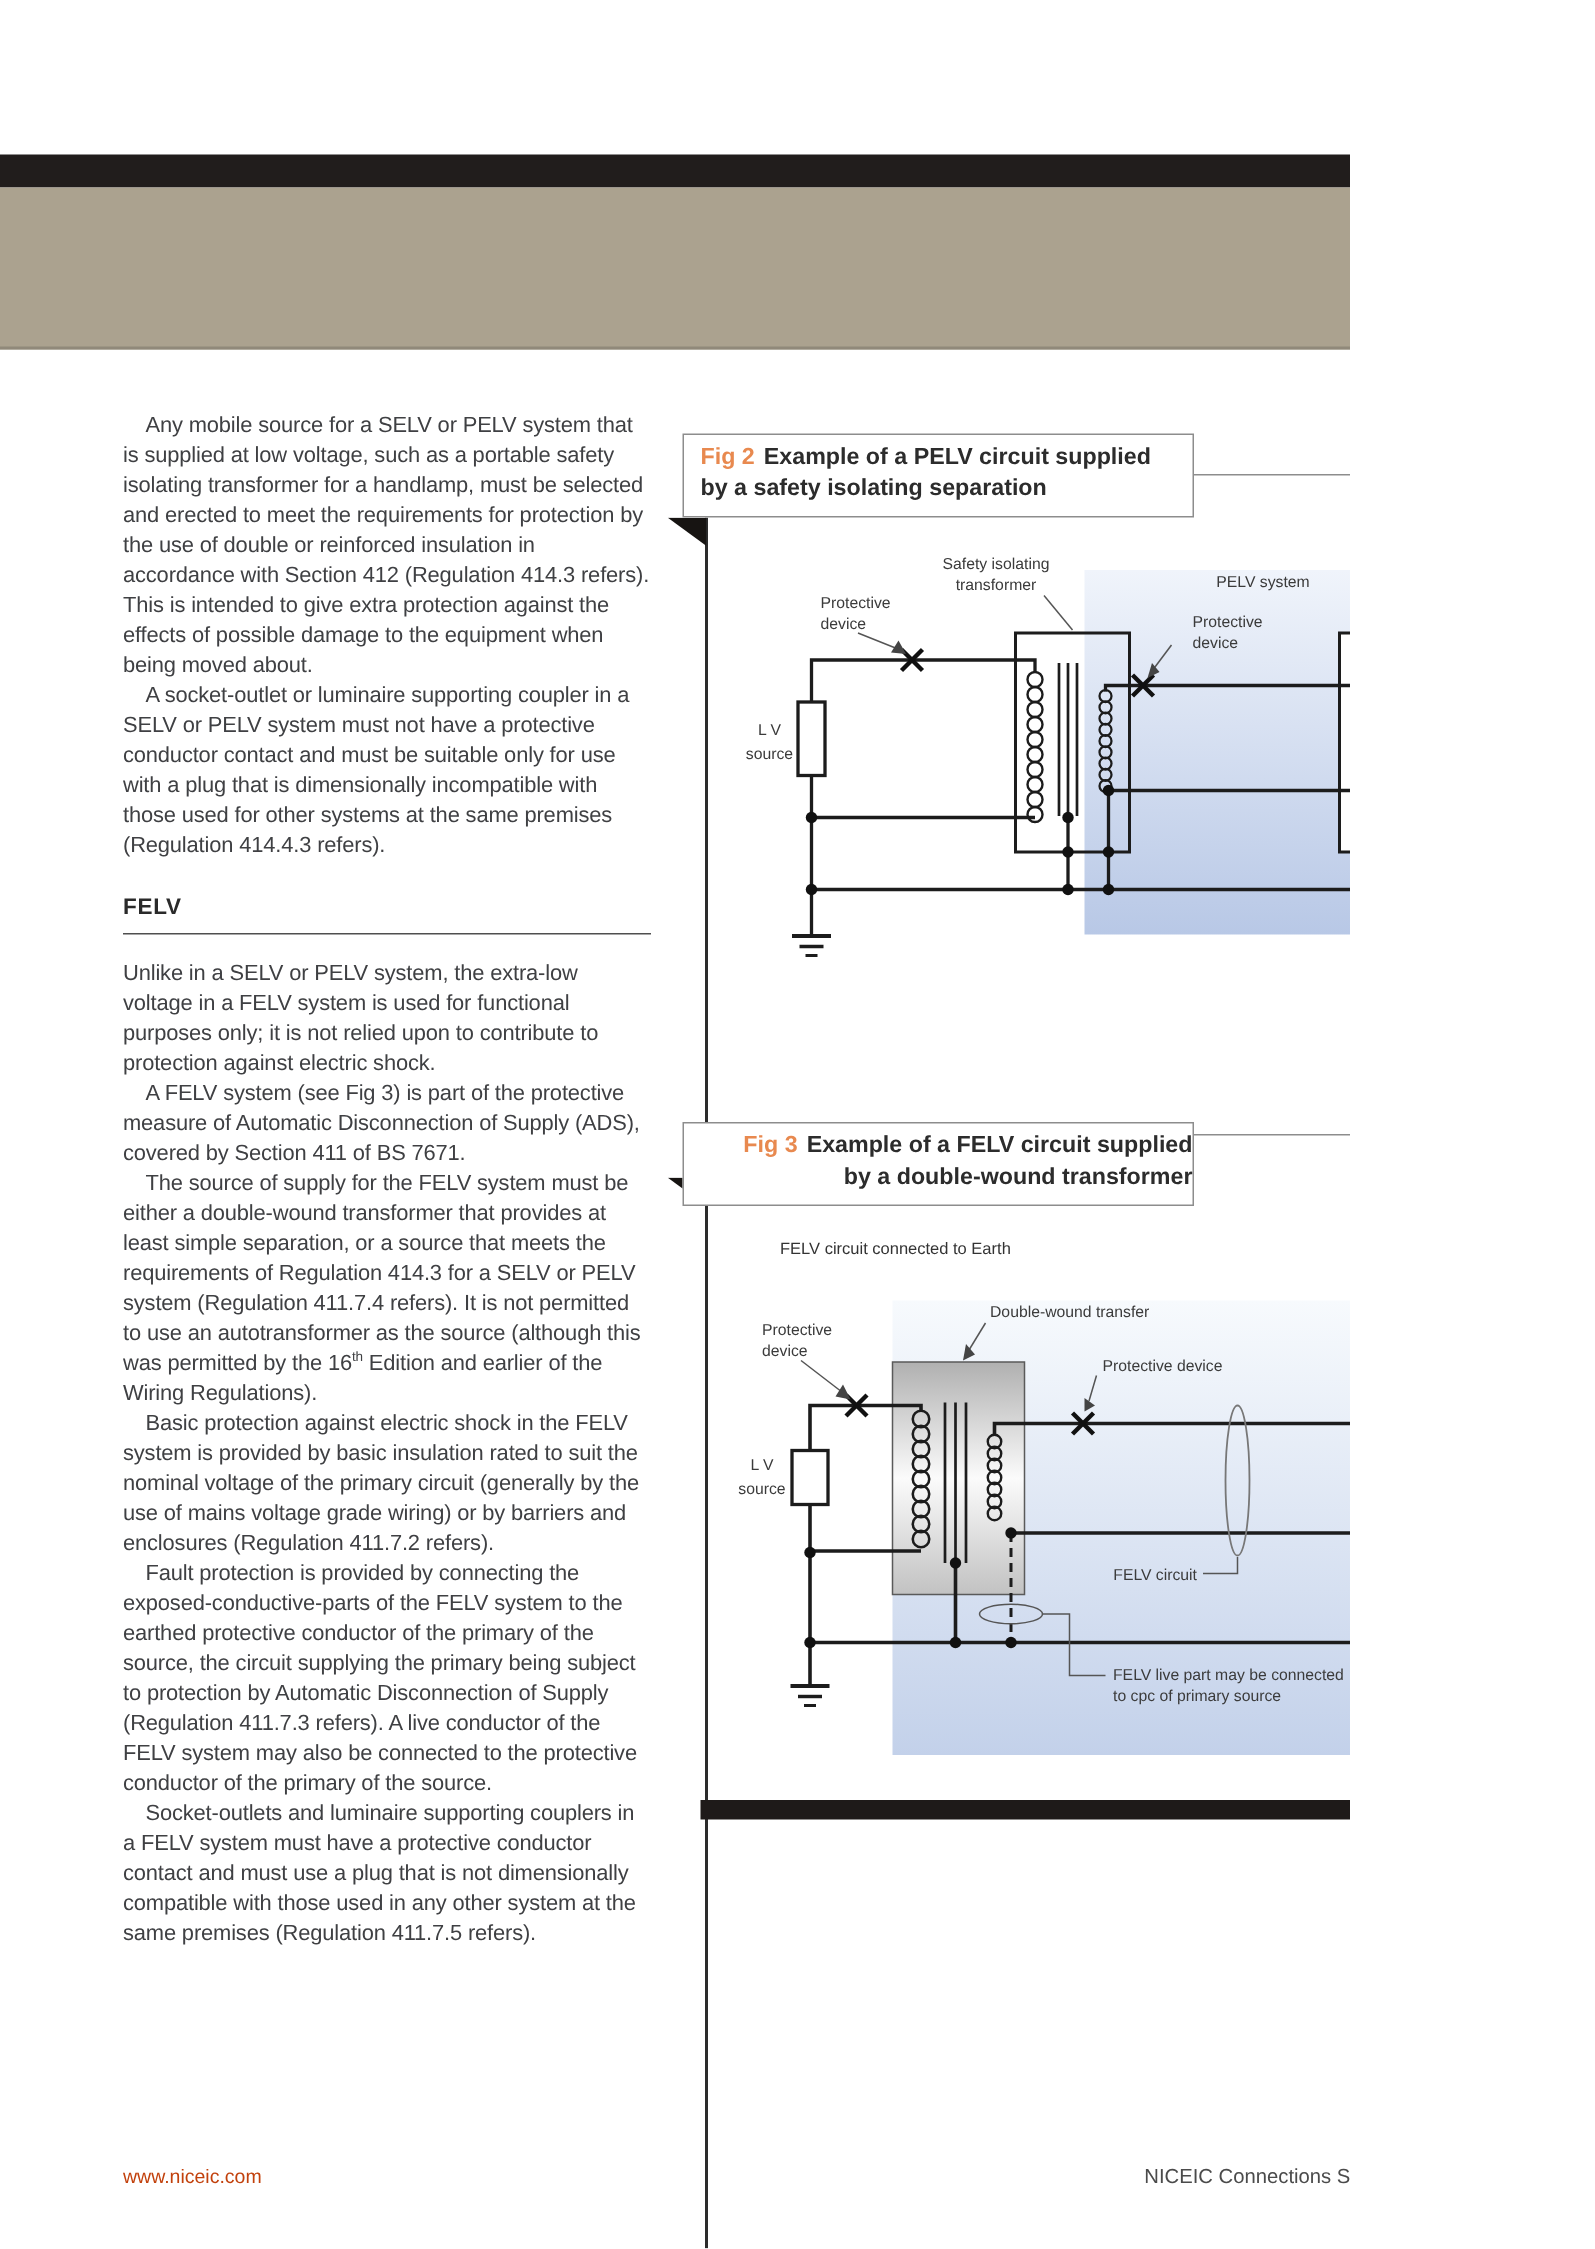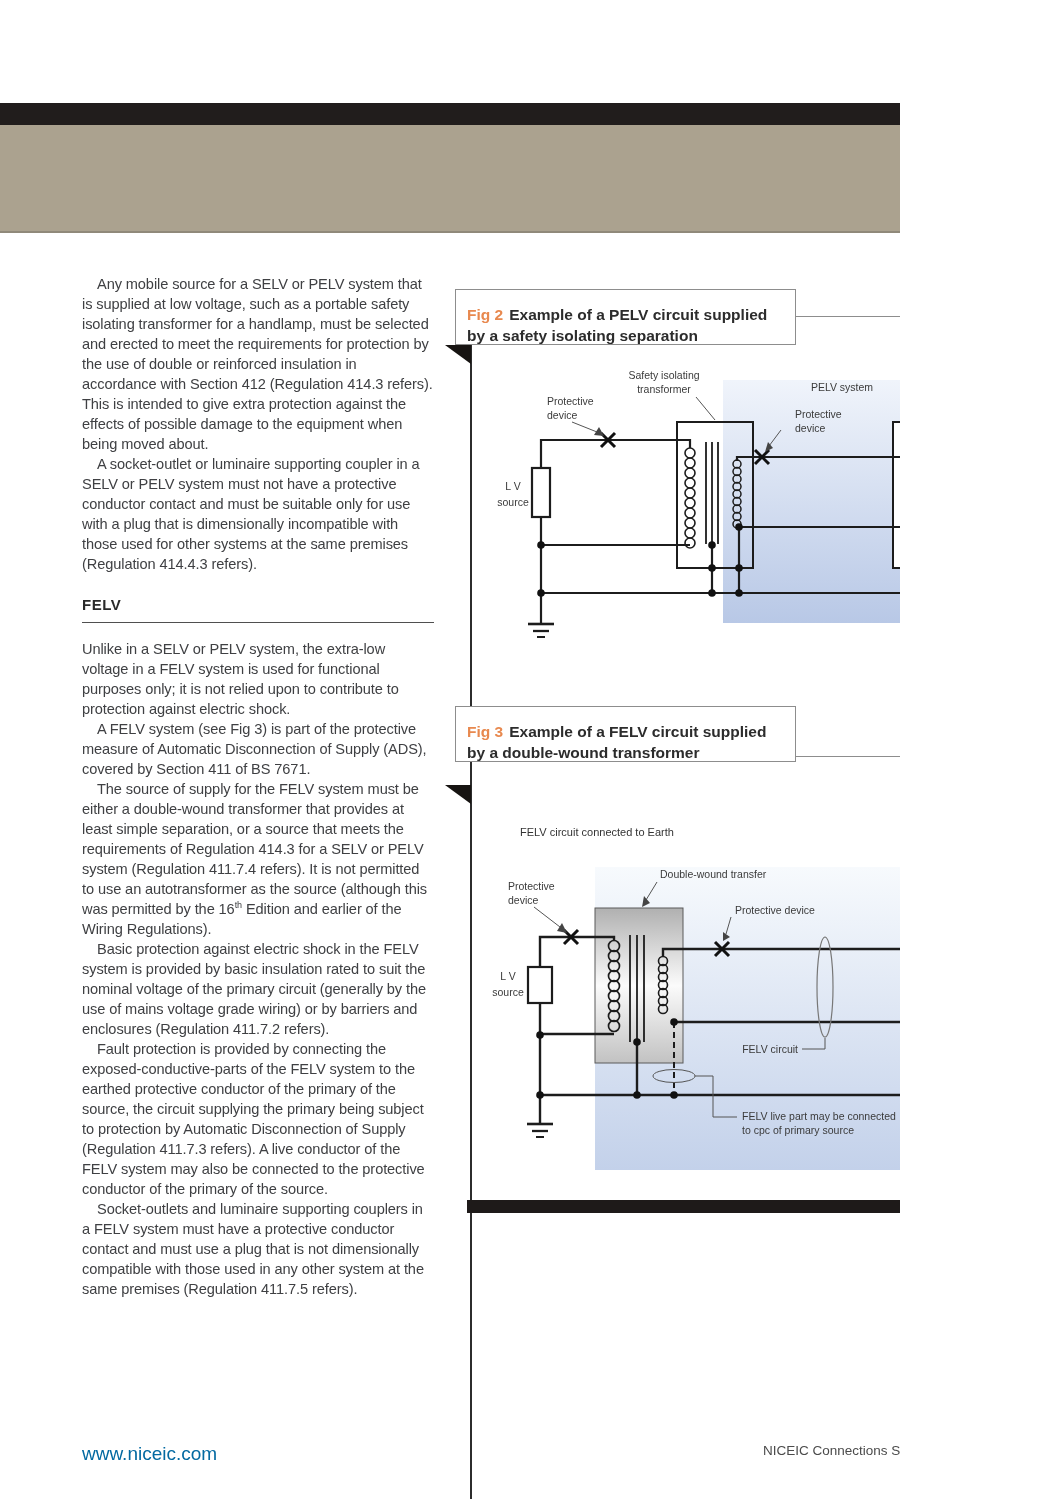--- a/index.html
+++ b/index.html
@@ -18,39 +18,39 @@
            color:#3f4043;letter-spacing:-0.1px;}
   .article p{margin:0;}
   .article .indent{text-indent:15px;}
   .felv-h{font-size:15px;font-weight:bold;margin:21px 0 0 0;color:#2a2a2a;letter-spacing:.5px;}
   .heading-rule{border:none;border-top:1.5px solid #4f4f4f;margin:7px 0 16px 0;}
   sup{font-size:9px;line-height:0;text-align:right;}
   .endmark{display:inline-block;width:17px;height:17px;border-radius:50%;background:#c4242c;color:#fff;
            font-weight:bold;font-size:11px;line-height:17px;text-align:center;margin-left:6px;vertical-align:-3px;}
   
   .figbox{position:absolute;left:455px;width:341px;height:56px;background:#fff;border:1px solid #8d8d8d;
-          box-sizing:border-box;padding:14px 0 0 11px;font-weight:bold;font-size:15.5px;line-height:21px;
+          box-sizing:border-box;padding:4px 0 0 11px;font-weight:bold;font-size:15.5px;line-height:21px;
           color:#2c2c2c;z-index:3;}
   .figbox .figlabel{color:#e8894f;margin-right:6px;}
   .fig2-box{top:289px;}
-  .fig3-box{top:706px;}
+  .fig3-box{top:748px;text-align:right;}
   .fig-triangle{position:absolute;left:445px;width:26px;height:19px;background:#171412;
                 clip-path:polygon(0 0,100% 0,100% 100%);z-index:2;}
   .fig2-tri{top:345px;} .fig3-tri{top:785px;}
   .fig-connector{position:absolute;left:796px;width:199px;height:1px;background:#8d8d8d;}
   .fig2-conn{top:316px;} .fig3-conn{top:756px;}
   
   .fig2-svg{position:absolute;left:468px;top:358px;z-index:2;}
   .fig3-svg{position:absolute;left:468px;top:810px;z-index:2;}
   svg text{font-family:"Liberation Sans",sans-serif;font-size:10.5px;fill:#3b3b3b;}
   svg text.cap{font-size:11px;fill:#333;}
   
   .bottom-black-bar{position:absolute;left:467px;top:1200px;width:528px;height:13px;background:#1e1a19;z-index:2;}
   
-  .footer-site{position:absolute;left:82px;top:1443px;font-size:19px;color:#0369a1;}
+  .footer-site{position:absolute;left:82px;top:1443px;font-size:13px;color:#c2410c;}
   .footer-issue{position:absolute;left:730px;top:1443px;width:245px;text-align:right;font-size:13.5px;color:#4b4b4b;}
   .footer-page{position:absolute;left:998px;top:1440px;font-size:14.5px;font-weight:bold;color:#be185d;z-index:2;}
 </style>
 </head>
 <body>
 
 <div class="page">
 
   <div class="top-black-bar"></div>
   <div class="beige-band"></div>

